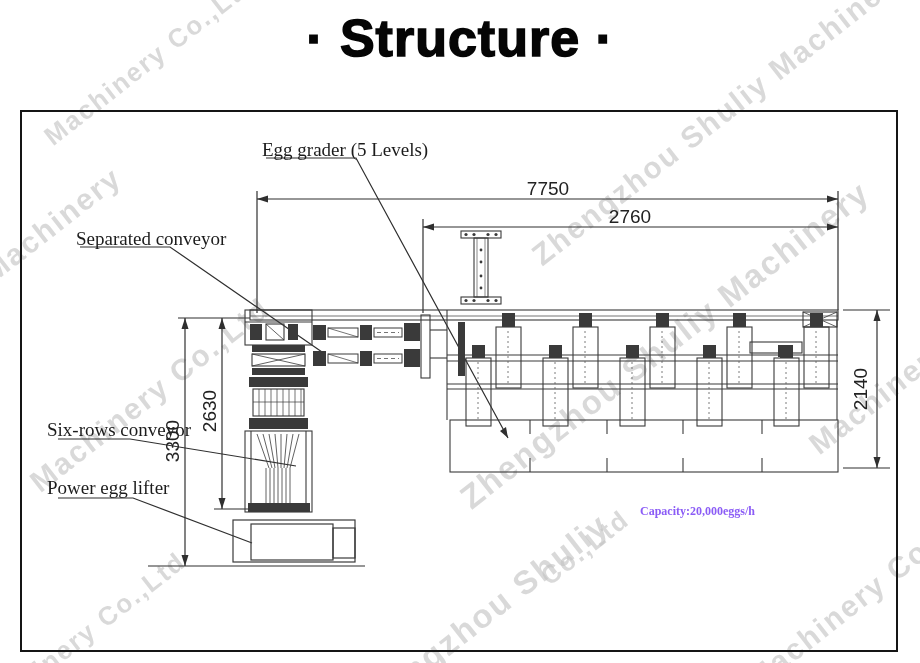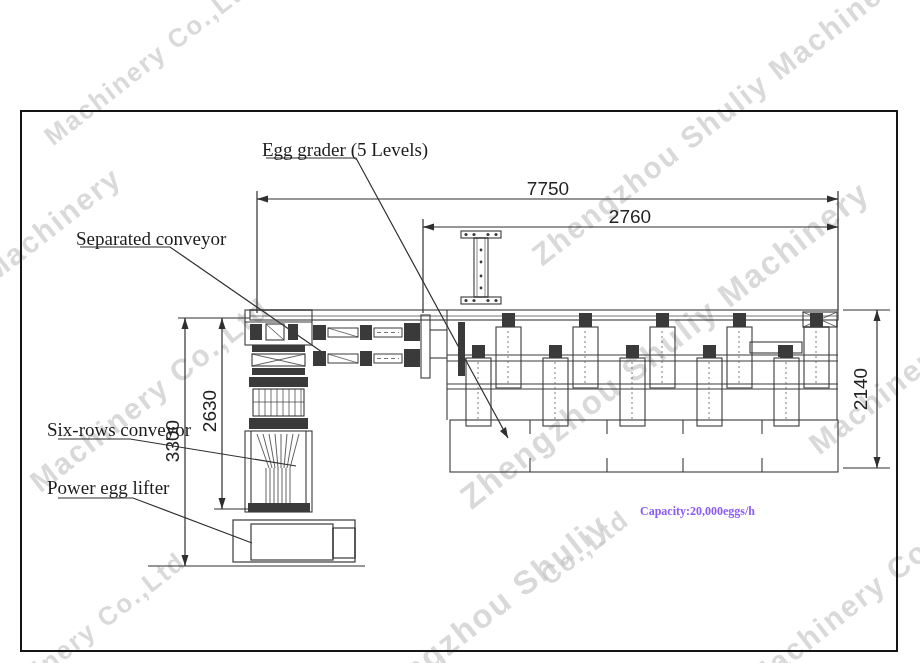--- a/index.html
+++ b/index.html
@@ -35,20 +35,21 @@
   <div class="wm" style="left:52px;top:225px;font-size:30px">Machinery</div>
   <div class="wm" style="left:720px;top:115px;font-size:30px">Zhengzhou Shuliy Machinery</div>
   <div class="wm" style="left:665px;top:345px;font-size:33px">Zhengzhou Shuliy Machinery</div>
   <div class="wm" style="left:150px;top:395px;font-size:30px">Machinery Co.,Ltd</div>
   <div class="wm" style="left:585px;top:548px;font-size:26px">Co.,Ltd</div>
   <div class="wm" style="left:480px;top:618px;font-size:33px">Zhengzhou Shuliy</div>
   <div class="wm" style="left:838px;top:615px;font-size:30px">Machinery Co</div>
   <div class="wm" style="left:80px;top:638px;font-size:26px">Machinery Co.,Ltd</div>
   <div class="wm" style="left:900px;top:380px;font-size:30px">Machinery Co</div>
 
+  <div class="title">· Structure ·</div>
 
   <div class="frame"></div>
 
   <svg class="art" width="920" height="663" viewBox="0 0 920 663">
 
     <g stroke="#2f2f2f" stroke-width="1.2" fill="none">
       <line x1="257" y1="199" x2="838" y2="199"></line>
       <line x1="423" y1="227" x2="838" y2="227"></line>
       <line x1="877" y1="310" x2="877" y2="468"></line>
       <line x1="222" y1="318" x2="222" y2="509"></line>

